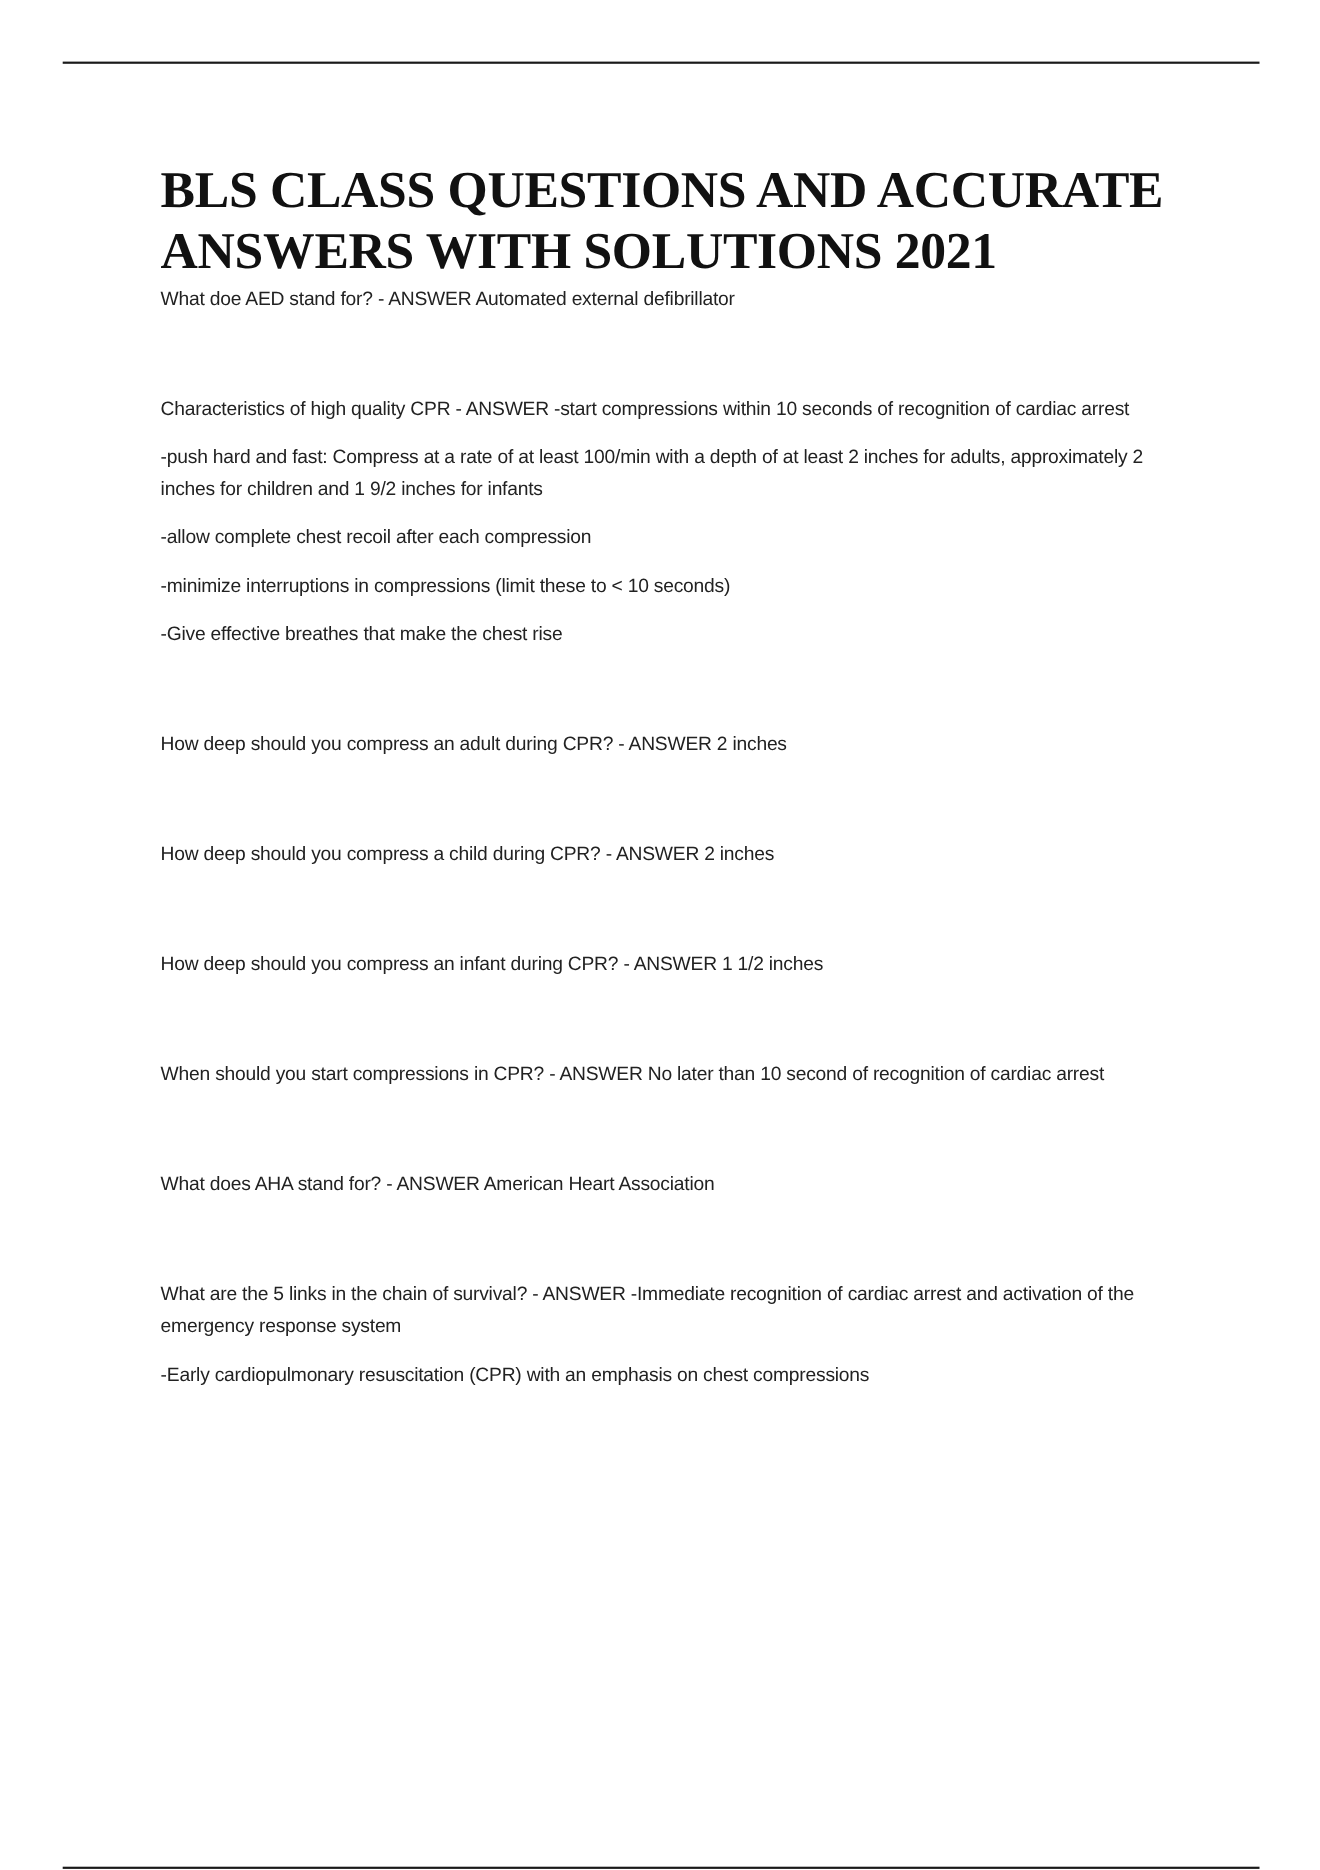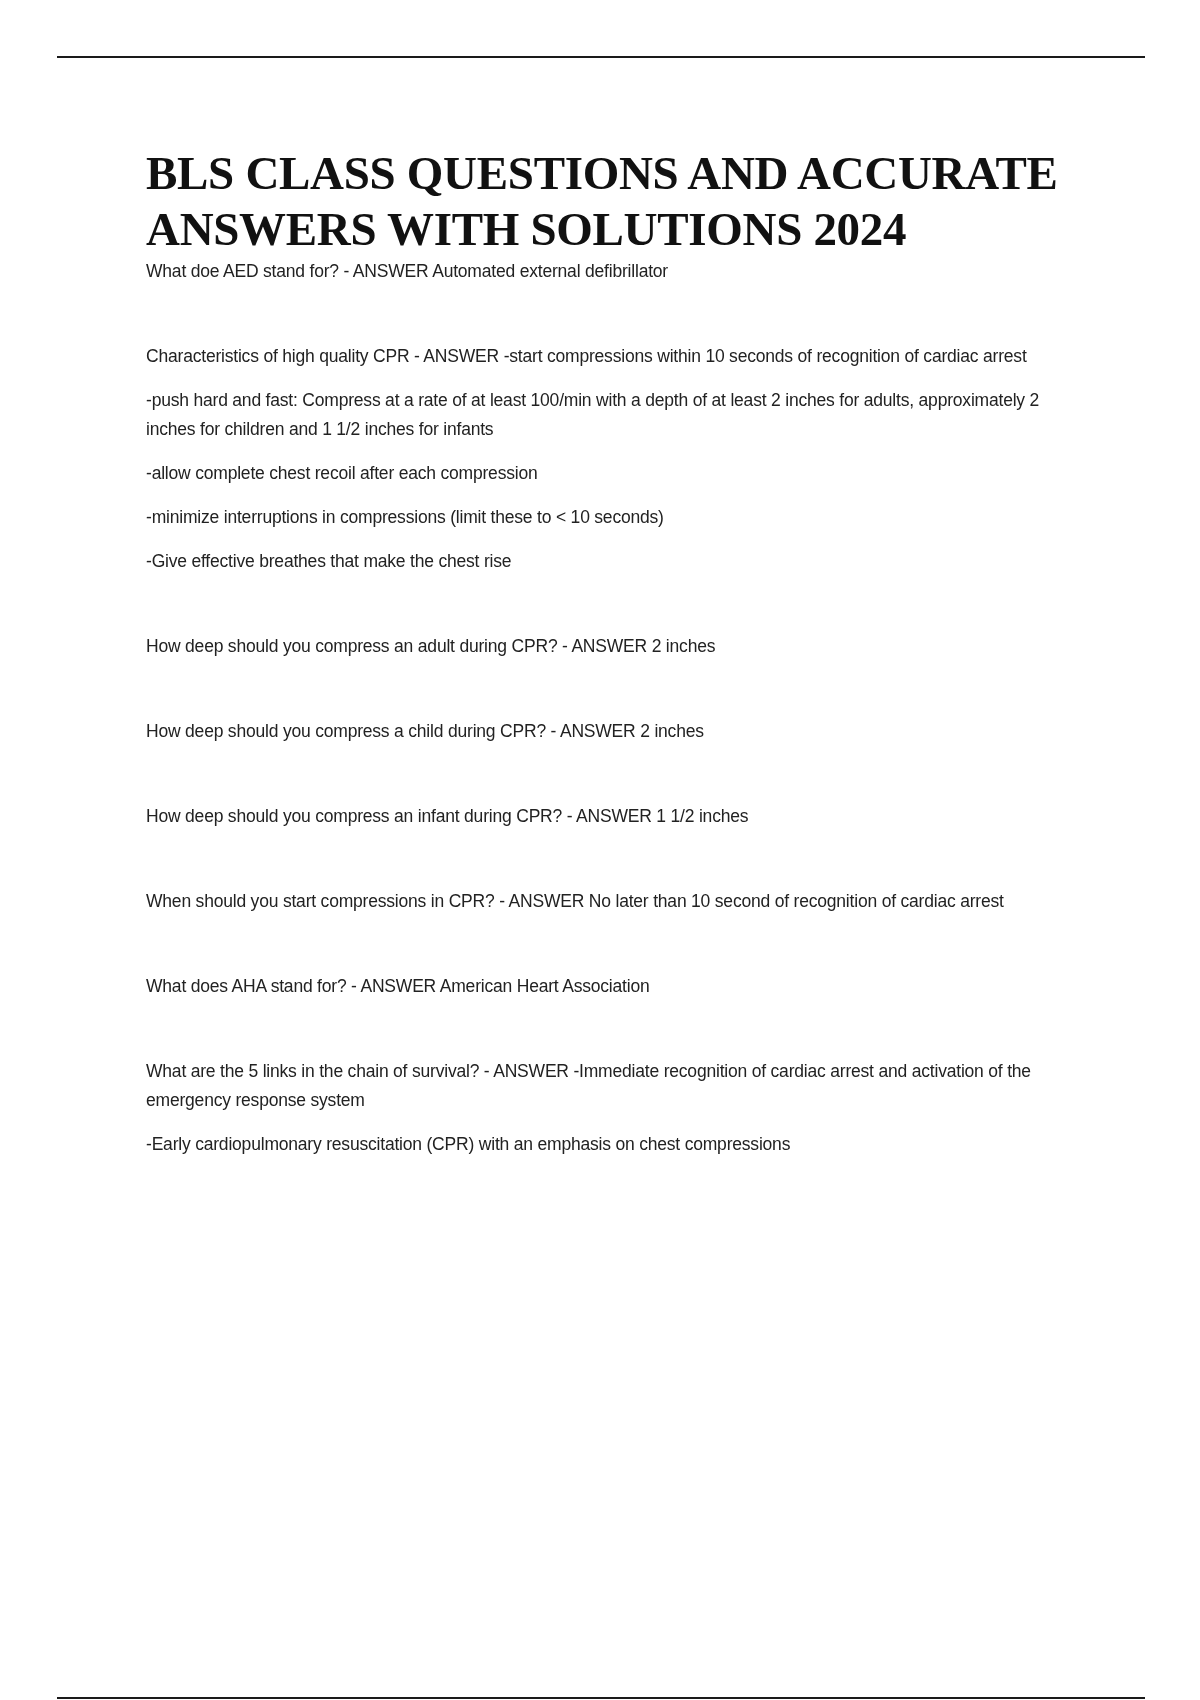--- a/index.html
+++ b/index.html
@@ -10,33 +10,33 @@
   .content { position: absolute; left: 146px; top: 145px; width: 940px; }
   h1 {
     margin: 0; font-family: "Liberation Serif", serif; font-weight: bold;
     font-size: 47px; line-height: 56px; color: #111; letter-spacing: -0.3px;
   }
   p {
     margin: 0; font-family: "Liberation Sans", sans-serif; font-size: 17.5px;
     line-height: 29px; color: #222; letter-spacing: -0.2px;
   }
   .gap-s { margin-top: 15px; }
-  .gap-l { margin-top: 56px; }
+  .gap-l { margin-top: 71px; }
 </style>
 </head>
 <body>
 
 <div class="rule top"></div>
 
 <div class="content">
-  <h1>BLS CLASS QUESTIONS AND ACCURATE ANSWERS WITH SOLUTIONS 2024</h1>
+  <h1>BLS CLASS QUESTIONS AND ACCURATE ANSWERS WITH SOLUTIONS 2021</h1>
   <div id="qa-list">
     <p>What doe AED stand for? - ANSWER Automated external defibrillator</p>
     <p class="gap-l">Characteristics of high quality CPR - ANSWER -start compressions within 10 seconds of recognition of cardiac arrest</p>
-    <p class="gap-s">-push hard and fast: Compress at a rate of at least 100/min with a depth of at least 2 inches for adults, approximately 2 inches for children and 1 1/2 inches for infants</p>
+    <p class="gap-s">-push hard and fast: Compress at a rate of at least 100/min with a depth of at least 2 inches for adults, approximately 2 inches for children and 1 9/2 inches for infants</p>
     <p class="gap-s">-allow complete chest recoil after each compression</p>
     <p class="gap-s">-minimize interruptions in compressions (limit these to &lt; 10 seconds)</p>
     <p class="gap-s">-Give effective breathes that make the chest rise</p>
     <p class="gap-l">How deep should you compress an adult during CPR? - ANSWER 2 inches</p>
     <p class="gap-l">How deep should you compress a child during CPR? - ANSWER 2 inches</p>
     <p class="gap-l">How deep should you compress an infant during CPR? - ANSWER 1 1/2 inches</p>
     <p class="gap-l">When should you start compressions in CPR? - ANSWER No later than 10 second of recognition of cardiac arrest</p>
     <p class="gap-l">What does AHA stand for? - ANSWER American Heart Association</p>
     <p class="gap-l">What are the 5 links in the chain of survival? - ANSWER -Immediate recognition of cardiac arrest and activation of the emergency response system</p>
     <p class="gap-s">-Early cardiopulmonary resuscitation (CPR) with an emphasis on chest compressions</p>

